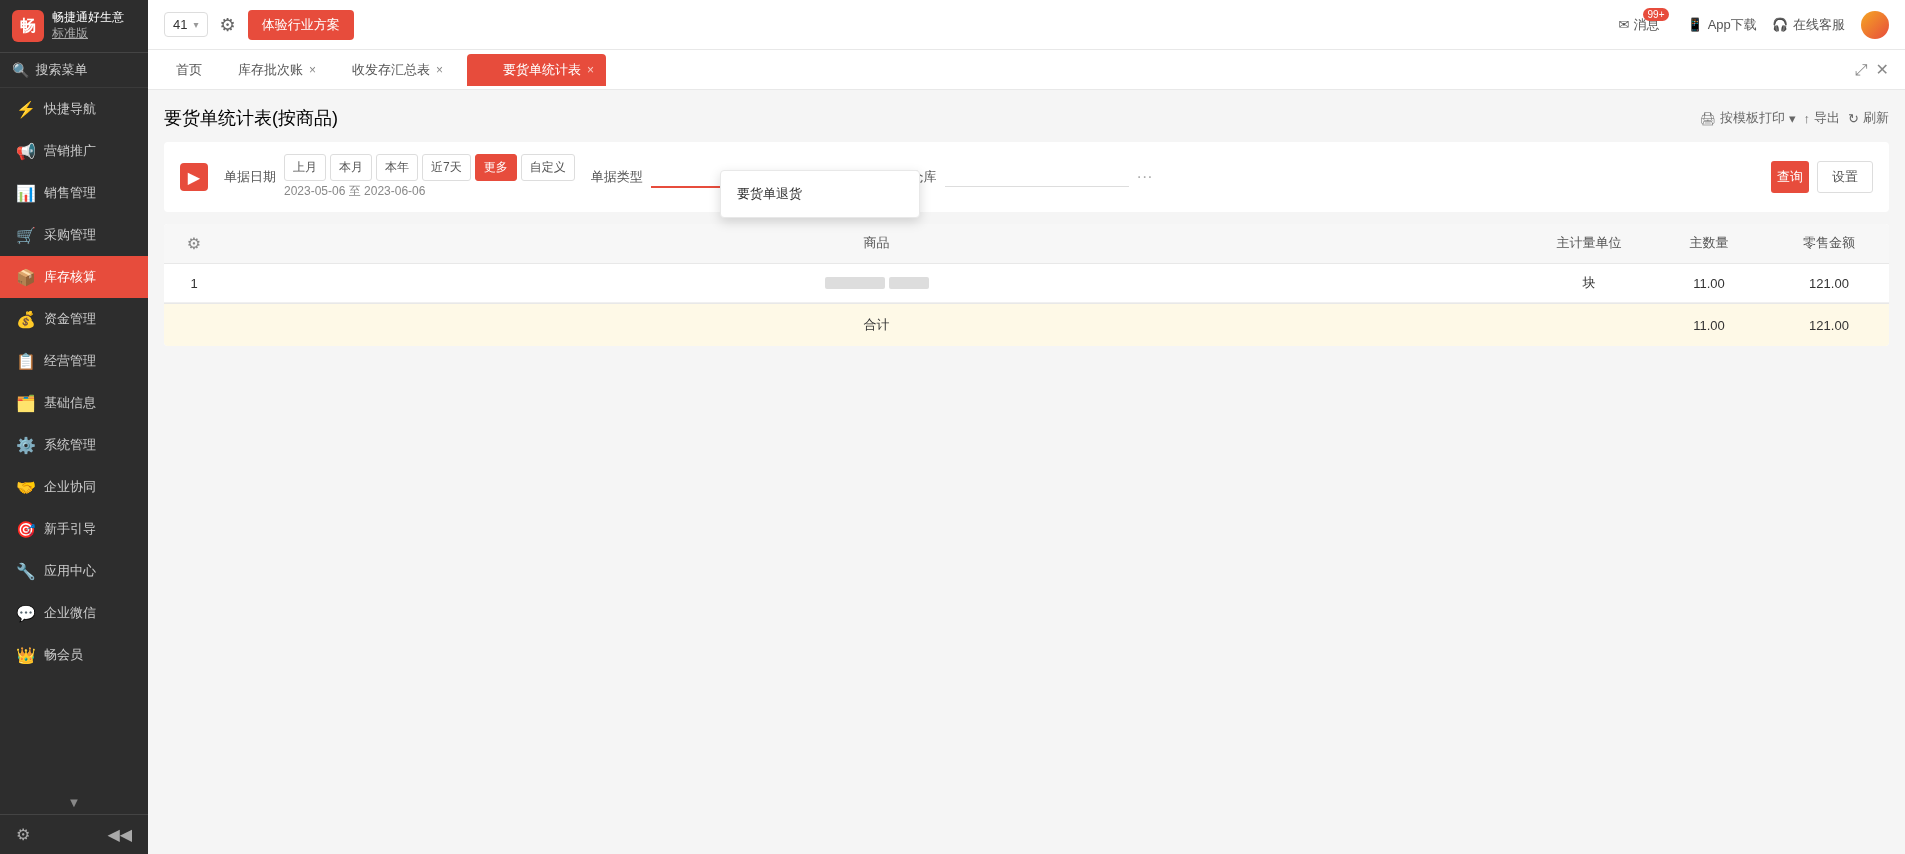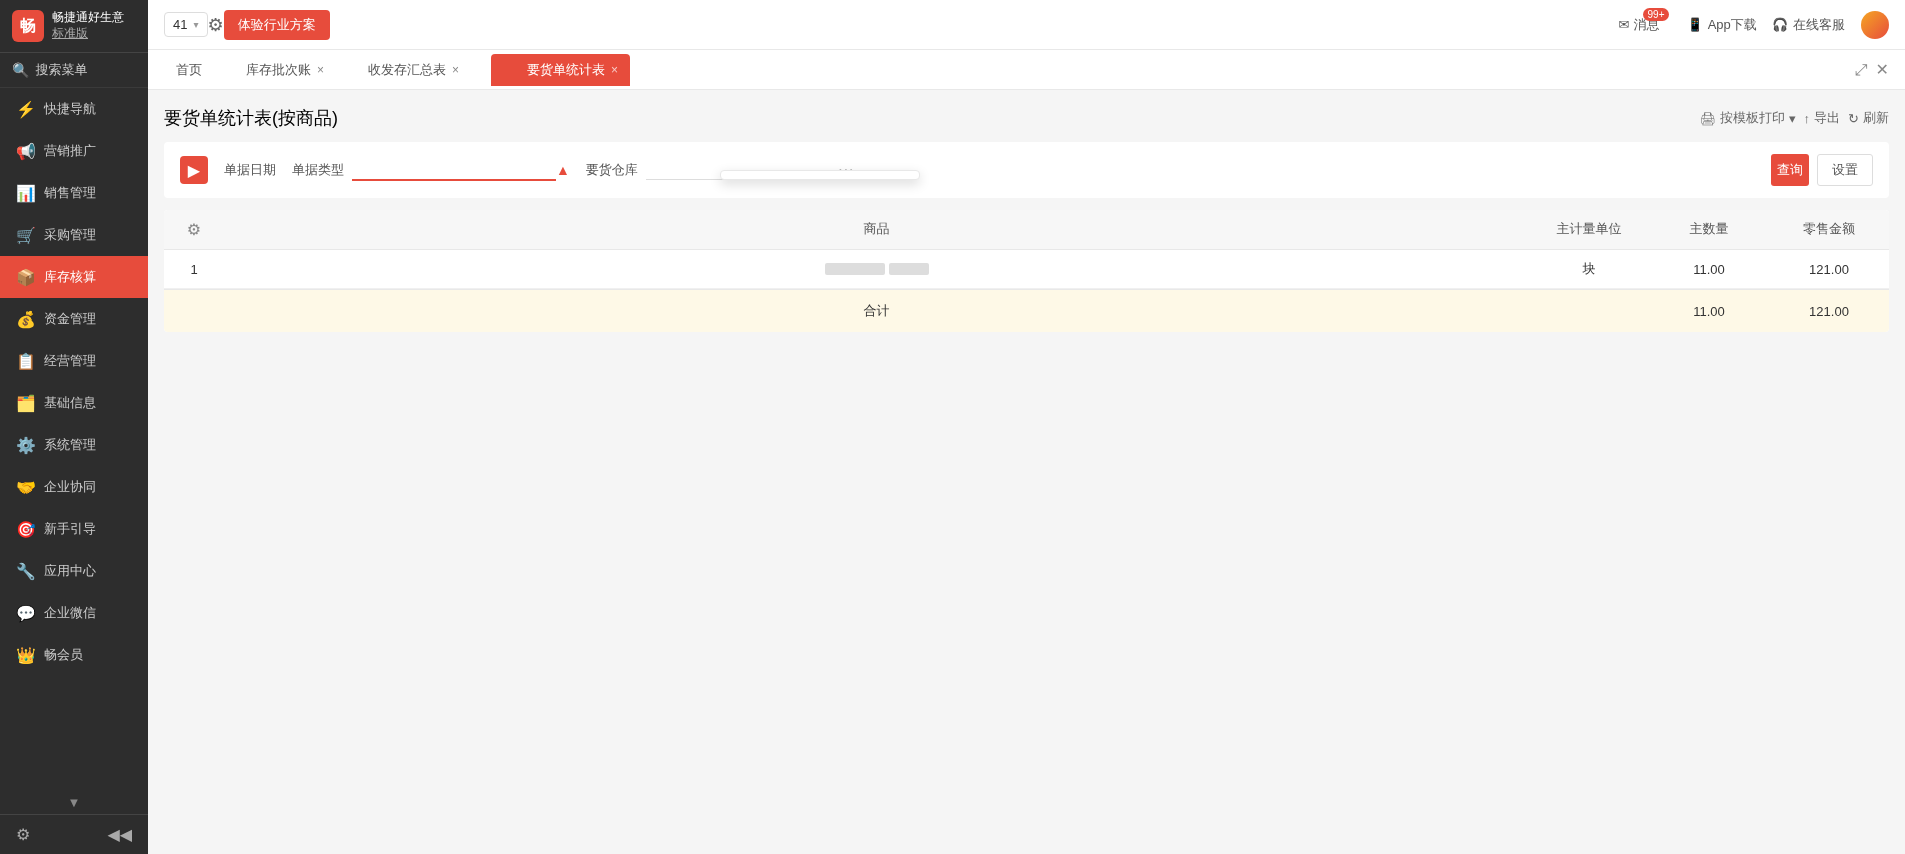--- a/index.html
+++ b/index.html
@@ -99,21 +99,21 @@
     
     .topbar {
       background: #fff;
       height: 50px;
       display: flex;
       align-items: center;
       padding: 0 16px;
       border-bottom: 1px solid #e8e8e8;
       flex-shrink: 0;
     }
-    .topbar-left { display: flex; align-items: center; flex: 1; }
+    .topbar-left { display: flex; align-items: center; gap: 12px; flex: 1; }
     .company-select {
       display: flex;
       align-items: center;
       gap: 6px;
       font-size: 13px;
       color: #333;
       cursor: pointer;
       padding: 4px 8px;
       border-radius: 4px;
       border: 1px solid #ddd;
@@ -149,21 +149,21 @@
 
     
     .tabbar {
       background: #fff;
       height: 40px;
       display: flex;
       align-items: center;
       padding: 0 16px;
       border-bottom: 1px solid #e8e8e8;
       flex-shrink: 0;
-      gap: 20px;
+      gap: 12px;
     }
     .tab {
       display: flex;
       align-items: center;
       padding: 0 12px;
       height: 32px;
       border-radius: 4px 4px 0 0;
       cursor: pointer;
       font-size: 13px;
       color: #555;
@@ -529,20 +529,31 @@
           <span>刷新</span>
         </div>
       </div>
     </div>
 
     <div class="filter-bar">
       <div class="filter-expand-btn">▶</div>
 
       <div class="filter-group">
         <span class="filter-label">单据日期</span>
+        <div class="filter-date-group">
+          <div class="filter-date-btns">
+            <button class="filter-date-btn">上月</button>
+            <button class="filter-date-btn">本月</button>
+            <button class="filter-date-btn">本年</button>
+            <button class="filter-date-btn">近7天</button>
+            <button class="filter-date-btn more">更多</button>
+            <button class="filter-date-btn">自定义</button>
+          </div>
+          <div class="filter-date-range">2023-05-06 至 2023-06-06</div>
+        </div>
       </div>
 
       <div class="filter-type-group">
         <span class="filter-label">单据类型</span>
         <div class="filter-input-wrap">
           <input class="filter-input" type="text" value="" style="border-bottom: 2px solid rgb(231, 76, 60);">
           <span class="filter-chevron">▲</span>
         </div>
       </div>
 
@@ -552,20 +563,21 @@
         <span class="filter-more-icon">···</span>
       </div>
 
       <div class="filter-actions">
         <button class="btn-query">查询</button>
         <button class="btn-settings">设置</button>
       </div>
     </div>
 
     <div class="dropdown-menu">
+      <div class="dropdown-item">要货单退货</div>
     </div>
 
     <div class="table-container">
       <div class="table-header-row">
         <div class="table-header-cell">
           <span class="table-settings-icon">⚙</span>
         </div>
         <div class="table-header-cell">商品</div>
         <div class="table-header-cell">主计量单位</div>
         <div class="table-header-cell">主数量</div>

